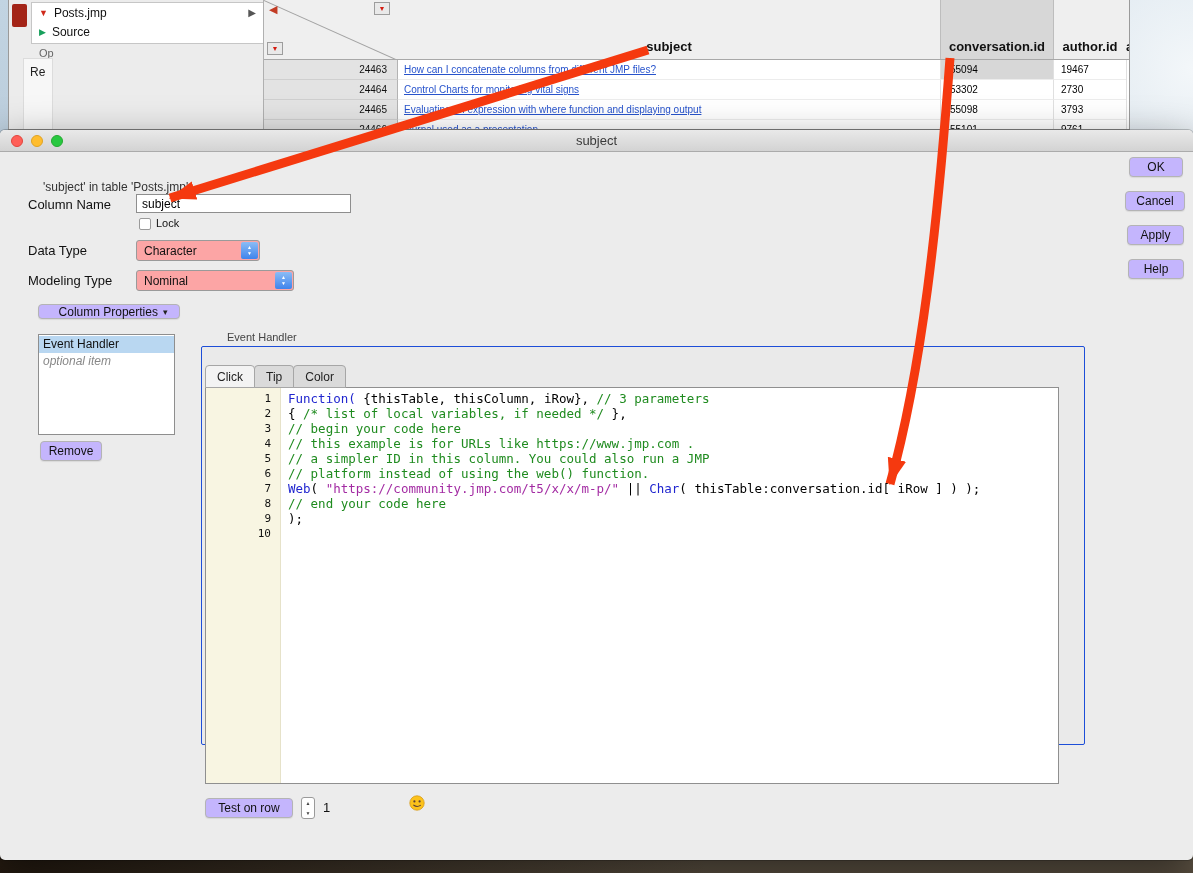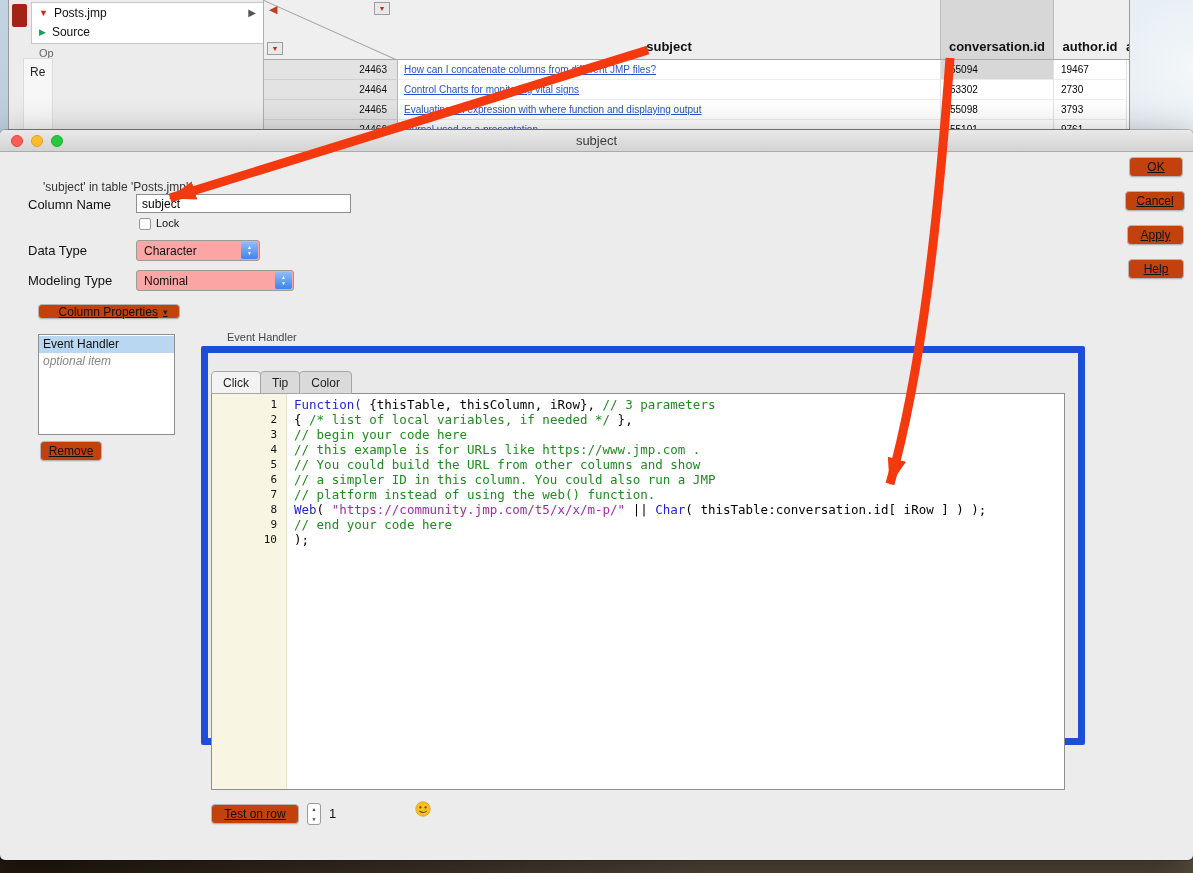--- a/index.html
+++ b/index.html
@@ -52,22 +52,22 @@
     box-shadow:0 14px 40px rgba(0,0,0,.5), 0 0 0 1px rgba(0,0,0,.2);z-index:10;}
   #titlebar{position:relative;height:22px;background:linear-gradient(#e9e9e9,#d3d3d3);border-bottom:1px solid #ababab;
     border-radius:5px 5px 0 0;display:flex;align-items:center;justify-content:center;}
   #dialog-title{font-size:13px;color:#3a3a3a;}
   #lights{position:absolute;left:11px;top:5px;display:flex;gap:8px;}
   .light{width:12px;height:12px;border-radius:50%;}
   .light.red{background:#ff5f58;border:1px solid #e2453d;}
   .light.yellow{background:#ffbd2e;border:1px solid #e0a323;}
   .light.green{background:#28c840;border:1px solid #24a930;}
   #context-line{position:absolute;left:43px;top:36px;font-size:12px;color:#333;margin-top:14px;}
-  .btn{background:#c2410c;border:1px solid #b4b4b4;border-radius:4px;font-size:12px;color:#111;
-    display:flex;align-items:center;justify-content:center;box-shadow:0 1px 1px rgba(0,0,0,.08);text-decoration:underline;}
+  .btn{background:#c4b5fd;border:1px solid #b4b4b4;border-radius:4px;font-size:12px;color:#111;
+    display:flex;align-items:center;justify-content:center;box-shadow:0 1px 1px rgba(0,0,0,.08);}
   .action-btn{position:absolute;height:20px;}
   #ok-btn{left:1129px;top:27px;width:54px;}
   #cancel-btn{left:1125px;top:61px;width:60px;}
   #apply-btn{left:1127px;top:95px;width:57px;}
   #help-btn{left:1128px;top:129px;width:56px;}
   .f-label{position:absolute;font-size:13px;color:#111;}
   #column-name-label{left:28px;top:67px;}
   #data-type-label{left:28px;top:113px;}
   #modeling-type-label{left:28px;top:143px;}
   #column-name-input{position:absolute;left:136px;top:64px;width:215px;height:19px;border:1px solid #8e8e8e;
@@ -83,21 +83,21 @@
     color:#fff;font-size:5px;line-height:5px;gap:1px;}
   #col-props-btn{position:absolute;left:38px;top:174px;width:142px;height:15px;gap:5px;padding-left:8px;}
   .caret{font-size:9px;color:#222;}
   #props-list{position:absolute;left:38px;top:204px;width:137px;height:101px;background:#fff;border:1px solid #8e8e8e;padding-top:1px;}
   .list-item{height:17px;line-height:17px;font-size:12px;padding-left:4px;color:#111;}
   .list-item.selected{background:var(--selection,#b9d7f1);}
   .list-item.italic{font-style:italic;color:#888;}
   #remove-btn{position:absolute;left:40px;top:311px;width:62px;height:20px;}
 
   #group-label{position:absolute;left:227px;top:201px;font-size:11px;color:#444;}
-  #group-box{position:absolute;left:201px;top:216px;width:884px;height:399px;border:7px solid #1d4ed8;background:#eaeaea;border-radius:2px;}
+  #group-box{position:absolute;left:201px;top:216px;width:884px;height:399px;border:1px solid #1d4ed8;background:#eaeaea;border-radius:2px;}
   #tabs{position:absolute;left:3px;top:18px;display:flex;z-index:2;}
   .tab{height:23px;padding:0 11px;font-size:12px;display:flex;align-items:center;border:1px solid #a6a6a6;
     background:#dadada;border-radius:4px 4px 0 0;margin-right:-1px;color:#222;}
   .tab.active{background:#f3f3f3;position:relative;z-index:3;}
   #editor{position:absolute;left:3px;top:40px;width:854px;height:397px;border:1px solid #8f8f8f;background:#fff;display:flex;overflow:hidden;z-index:1;}
   #gutter{width:75px;background:#f8f5e2;border-right:1px solid #e6e2c9;padding:3px 9px 0 0;text-align:right;}
   .ln{height:15px;line-height:15px;font-family:"DejaVu Sans Mono",monospace;font-size:11px;color:#111;}
   #code-area{flex:1;padding:3px 0 0 7px;overflow:hidden;}
   .cl{height:15px;line-height:15px;font-family:"DejaVu Sans Mono",monospace;font-size:12.5px;white-space:pre;}
   .tk-kw{color:var(--keyword,#2126cf);}
@@ -259,21 +259,20 @@
             <div class="ln">7</div>
             <div class="ln">8</div>
             <div class="ln">9</div>
             <div class="ln">10</div>
           </div>
         <div id="code-area">
             <div class="cl"><span class="tk-kw">Function( </span><span class="tk-plain">{thisTable, thisColumn, iRow}, </span><span class="tk-com">// 3 parameters</span></div>
             <div class="cl"><span class="tk-plain">{ </span><span class="tk-com">/* list of local variables, if needed */</span><span class="tk-plain"> },</span></div>
             <div class="cl"><span class="tk-com">// begin your code here</span></div>
             <div class="cl"><span class="tk-com">// this example is for URLs like https://www.jmp.com .</span></div>
-            <div class="cl"><span class="tk-com">// You could build the URL from other columns and show</span></div>
             <div class="cl"><span class="tk-com">// a simpler ID in this column. You could also run a JMP</span></div>
             <div class="cl"><span class="tk-com">// platform instead of using the web() function.</span></div>
             <div class="cl"><span class="tk-kw">Web</span><span class="tk-plain">( </span><span class="tk-str">"https://community.jmp.com/t5/x/x/m-p/"</span><span class="tk-plain"> || </span><span class="tk-kw">Char</span><span class="tk-plain">( thisTable:conversation.id[ iRow ] ) );</span></div>
             <div class="cl"><span class="tk-com">// end your code here</span></div>
             <div class="cl"><span class="tk-plain">);</span></div>
           </div>
       </div>
       <div class="btn" id="test-btn">Test on row</div>
       <div id="row-stepper">
           <span>▲</span>

